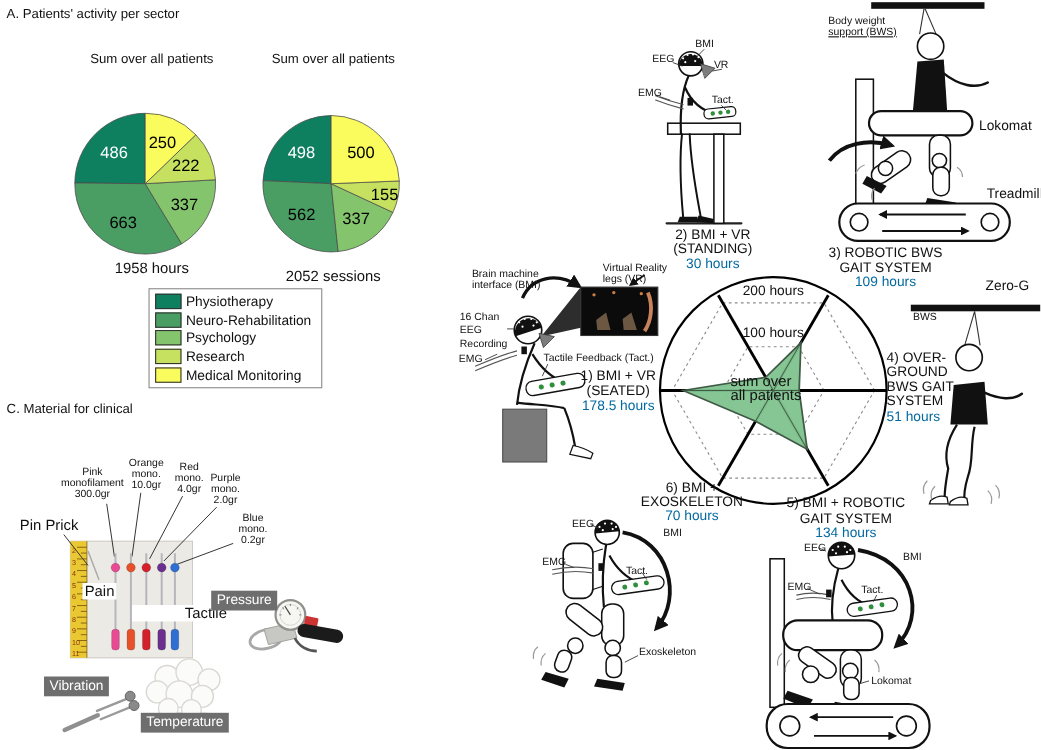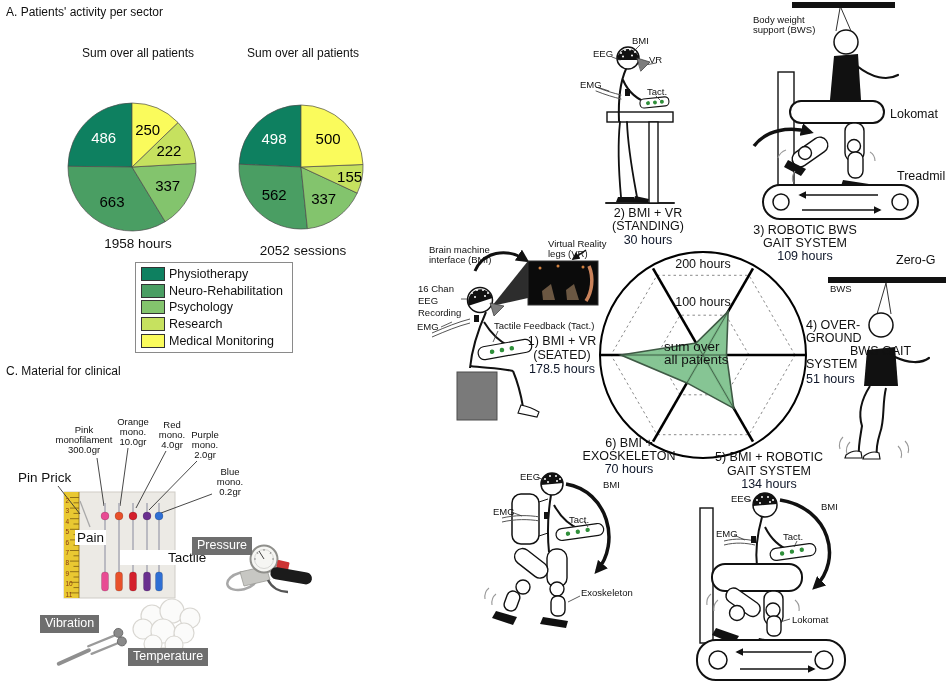--- a/index.html
+++ b/index.html
@@ -5,21 +5,21 @@
   html,body{margin:0;padding:0;background:#fff;}
   #stage{position:relative;width:946px;height:682px;background:#fff;overflow:hidden;
          font-family:"Liberation Sans",sans-serif;color:#111;}
   #fig-svg{position:absolute;left:0;top:0;}
   .lbl{position:absolute;white-space:nowrap;line-height:1.12;}
   .c{text-align:center;}
   .fs15{font-size:12px;}
   .fs13{font-size:13.5px;}
   .fs12{font-size:12.5px;}
   .fs9{font-size:9.5px;}
-  .gray{color:#0f172a;}
+  .gray{color:#0369a1;}
   .wbg{background:#fff;padding:0 2px;}
   .badge{position:absolute;background:#6e6e6e;color:#fff;font-size:12.5px;
          padding:1px 5px;line-height:1.25;white-space:nowrap;}
   #legend-box{position:absolute;left:135px;top:262px;width:158px;
               border:1.5px solid #8a8a8a;background:#fff;padding:3px 5px;box-sizing:border-box;}
   .leg-row{display:flex;align-items:center;height:16.6px;}
   .leg-sw{width:22px;height:12px;border:1px solid #333;margin-right:4px;flex:0 0 auto;}
   .leg-lbl{font-size:12.5px;white-space:nowrap;}
 </style>
 </head>
@@ -377,32 +377,32 @@
 <div class="lbl fs9" style="left:632px;top:36px;">BMI</div>
 <div class="lbl fs9" style="left:593px;top:49px;">EEG</div>
 <div class="lbl fs9" style="left:649px;top:55px;">VR</div>
 <div class="lbl fs9" style="left:580px;top:80px;">EMG</div>
 <div class="lbl fs9" style="left:647px;top:87px;">Tact.</div>
 <div class="lbl fs12 c" style="left:598px;top:206px;width:100px;">2) BMI + VR</div>
 <div class="lbl fs12 c" style="left:598px;top:219px;width:100px;">(STANDING)</div>
 <div class="lbl fs12 c gray" style="left:598px;top:233px;width:100px;">30 hours</div>
 
 <div class="lbl fs9" style="left:753px;top:15px;">Body weight</div>
-<div class="lbl fs9" style="left:753px;top:25px;">support (BWS)</div>
+<div class="lbl fs9" style="left:753px;top:25px;text-decoration:underline;">support (BWS)</div>
 <div class="lbl fs12" style="left:890px;top:107px;">Lokomat</div>
 <div class="lbl fs12" style="left:897px;top:169px;">Treadmill</div>
 <div class="lbl fs12 c" style="left:750px;top:223px;width:110px;">3) ROBOTIC BWS</div>
 <div class="lbl fs12 c" style="left:750px;top:236px;width:110px;">GAIT SYSTEM</div>
 <div class="lbl fs12 c gray" style="left:750px;top:249px;width:110px;">109 hours</div>
 
 <div class="lbl fs12" style="left:896px;top:253px;">Zero-G</div>
 <div class="lbl fs9" style="left:830px;top:284px;">BWS</div>
 <div class="lbl fs12" style="left:806px;top:318px;">4) OVER-</div>
 <div class="lbl fs12" style="left:806px;top:331px;">GROUND</div>
-<div class="lbl fs12" style="left:806px;top:344px;padding-left:44px;">BWS GAIT</div>
+<div class="lbl fs12" style="left:806px;top:344px;">BWS GAIT</div>
 <div class="lbl fs12" style="left:806px;top:357px;">SYSTEM</div>
 <div class="lbl fs12 gray" style="left:806px;top:372px;">51 hours</div>
 
 <div class="lbl fs12 c" style="left:653px;top:257px;width:100px;">200 hours</div>
 <div class="lbl fs12 c" style="left:653px;top:295px;width:100px;">100 hours</div>
 <div class="lbl fs13" style="left:664px;top:339px;">sum over</div>
 <div class="lbl fs13" style="left:664px;top:352px;">all patients</div>
 
 <div class="lbl fs9" style="left:429px;top:245px;">Brain machine</div>
 <div class="lbl fs9" style="left:429px;top:255px;">interface (BMI)</div>

